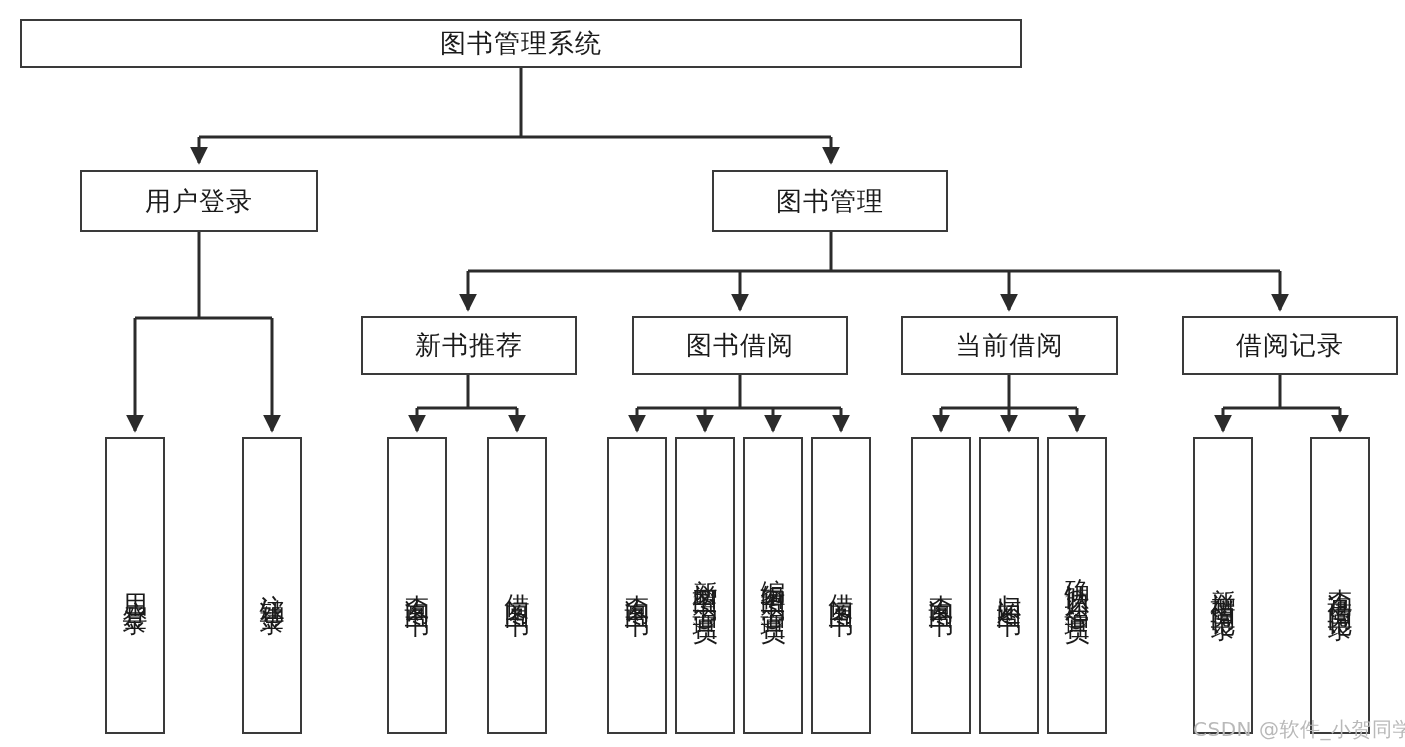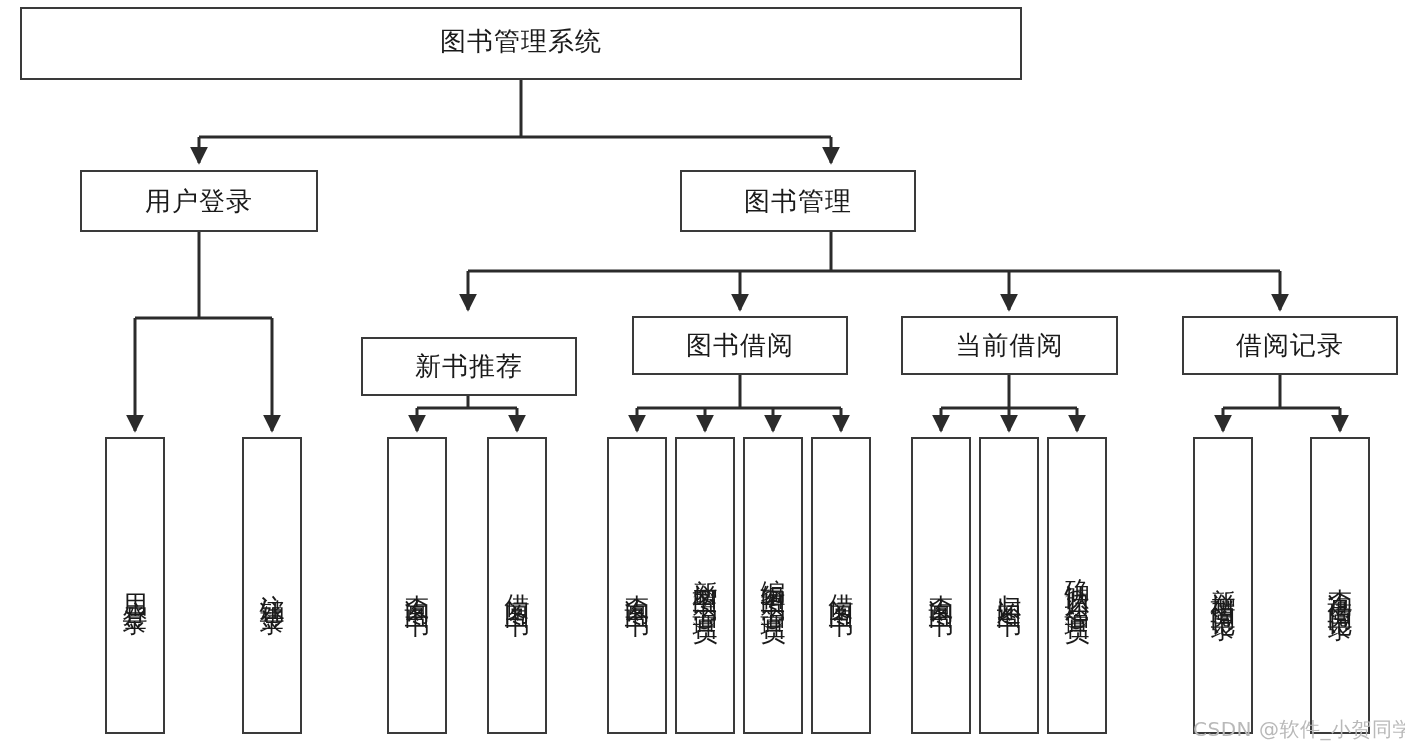--- a/index.html
+++ b/index.html
@@ -118,32 +118,32 @@
       <path d="M 1009 408 L 1009 431" marker-end="url(#arrow)"></path>
       <path d="M 1077 408 L 1077 431" marker-end="url(#arrow)"></path>
 
       <path d="M 1280 375 L 1280 408"></path>
       <path d="M 1223 408 L 1340 408"></path>
       <path d="M 1223 408 L 1223 431" marker-end="url(#arrow)"></path>
       <path d="M 1340 408 L 1340 431" marker-end="url(#arrow)"></path>
     </g>
   </svg>
 
-  <div class="node horiz" style="left:20px; top:7px; width:1002px; height:73px;font-family:Liberation Mono, monospace;">
+  <div class="node horiz" style="left:20px; top:19px; width:1002px; height:49px;">
     <span>图书管理系统</span>
   </div>
 
   <div class="node horiz" style="left:80px; top:170px; width:238px; height:62px;">
     <span>用户登录</span>
   </div>
-  <div class="node horiz" style="left:680px; top:170px; width:236px; height:62px;">
+  <div class="node horiz" style="left:712px; top:170px; width:236px; height:62px;">
     <span>图书管理</span>
   </div>
 
-  <div class="node horiz" style="left:361px; top:316px; width:216px; height:59px;margin-top:21px;">
+  <div class="node horiz" style="left:361px; top:316px; width:216px; height:59px;">
     <span>新书推荐</span>
   </div>
   <div class="node horiz" style="left:632px; top:316px; width:216px; height:59px;">
     <span>图书借阅</span>
   </div>
   <div class="node horiz" style="left:901px; top:316px; width:217px; height:59px;">
     <span>当前借阅</span>
   </div>
   <div class="node horiz" style="left:1172px; top:316px; width:216px; height:59px;margin-left:10px;">
     <span>借阅记录</span>

